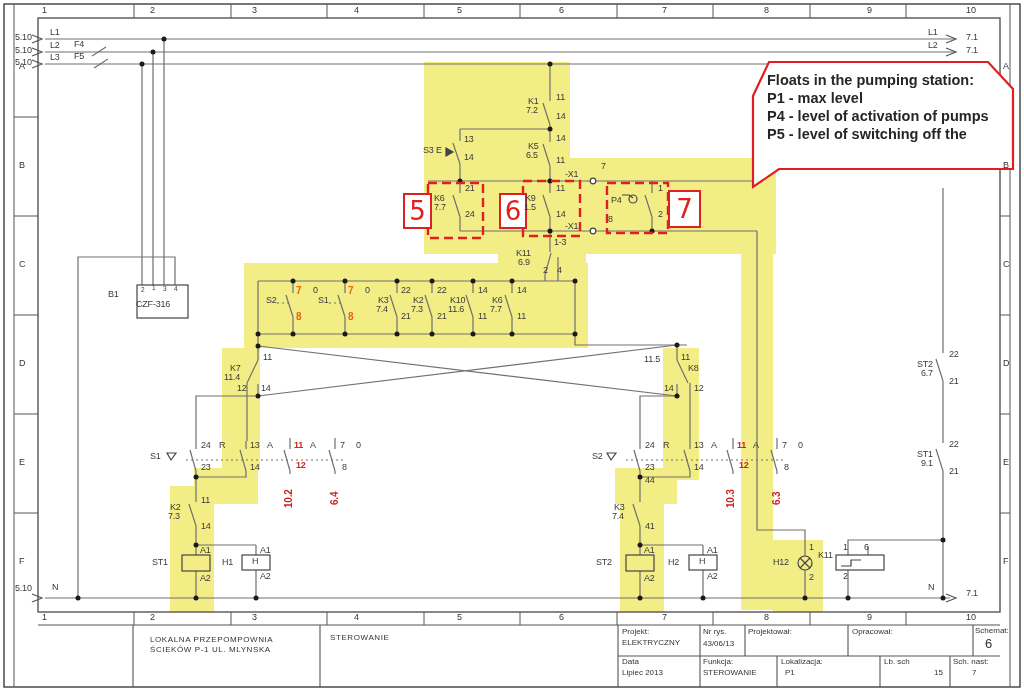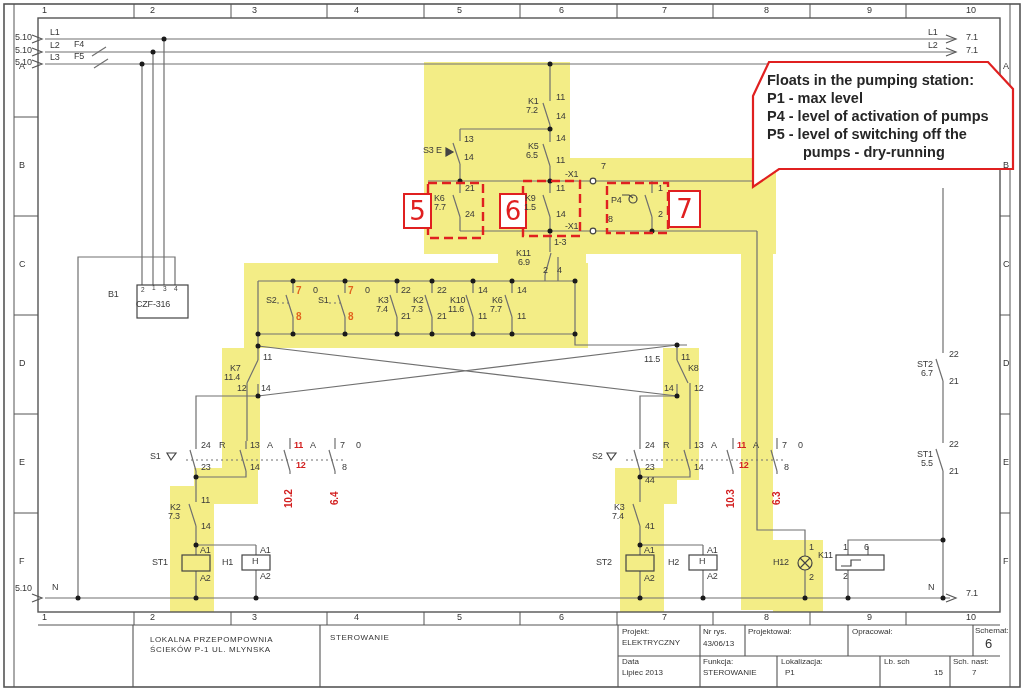--- a/index.html
+++ b/index.html
@@ -176,21 +176,20 @@
 
 <div class="marker" style="left:403px;top:193px;width:25px;height:32px;">5</div>
 <div class="marker" style="left:499px;top:193px;width:24px;height:32px;">6</div>
 <div class="marker" style="left:668px;top:190px;width:29px;height:34px;">7</div>
 
 <div id="callout-text">
   <div>Floats in the pumping station:</div>
   <div>P1 - max level</div>
   <div>P4 - level of activation of pumps</div>
   <div>P5 - level of switching off the</div>
-  <div class="co-indent">pumps - dry-running</div>
 </div>
 
 <div id="labels">
       <div class="lb " style="left: 15px; top: 33px;">5.10</div>
       <div class="lb " style="left: 50px; top: 28px;">L1</div>
       <div class="lb " style="left: 15px; top: 46px;">5.10</div>
       <div class="lb " style="left: 50px; top: 41px;">L2</div>
       <div class="lb " style="left: 74px; top: 40px;">F4</div>
       <div class="lb " style="left: 15px; top: 58px;">5.10</div>
       <div class="lb " style="left: 50px; top: 53px;">L3</div>
@@ -332,21 +331,21 @@
       <div class="lb " style="left: 843px; top: 543px;">1</div>
       <div class="lb " style="left: 864px; top: 543px;">6</div>
       <div class="lb " style="left: 818px; top: 551px;">K11</div>
       <div class="lb " style="left: 843px; top: 572px;">2</div>
       <div class="lb " style="left: 949px; top: 350px;">22</div>
       <div class="lb " style="left: 917px; top: 360px;">ST2</div>
       <div class="lb " style="left: 921px; top: 369px;">6.7</div>
       <div class="lb " style="left: 949px; top: 377px;">21</div>
       <div class="lb " style="left: 949px; top: 440px;">22</div>
       <div class="lb " style="left: 917px; top: 450px;">ST1</div>
-      <div class="lb " style="left: 921px; top: 459px;">5.5</div>
+      <div class="lb " style="left: 921px; top: 459px;">9.1</div>
       <div class="lb " style="left: 949px; top: 467px;">21</div>
     </div>
 
 <div id="refs">
       <div class="ref" style="left: 42px; top: 6px;">1</div>
       <div class="ref" style="left: 42px; top: 613px;">1</div>
       <div class="ref" style="left: 150px; top: 6px;">2</div>
       <div class="ref" style="left: 150px; top: 613px;">2</div>
       <div class="ref" style="left: 252px; top: 6px;">3</div>
       <div class="ref" style="left: 252px; top: 613px;">3</div>

